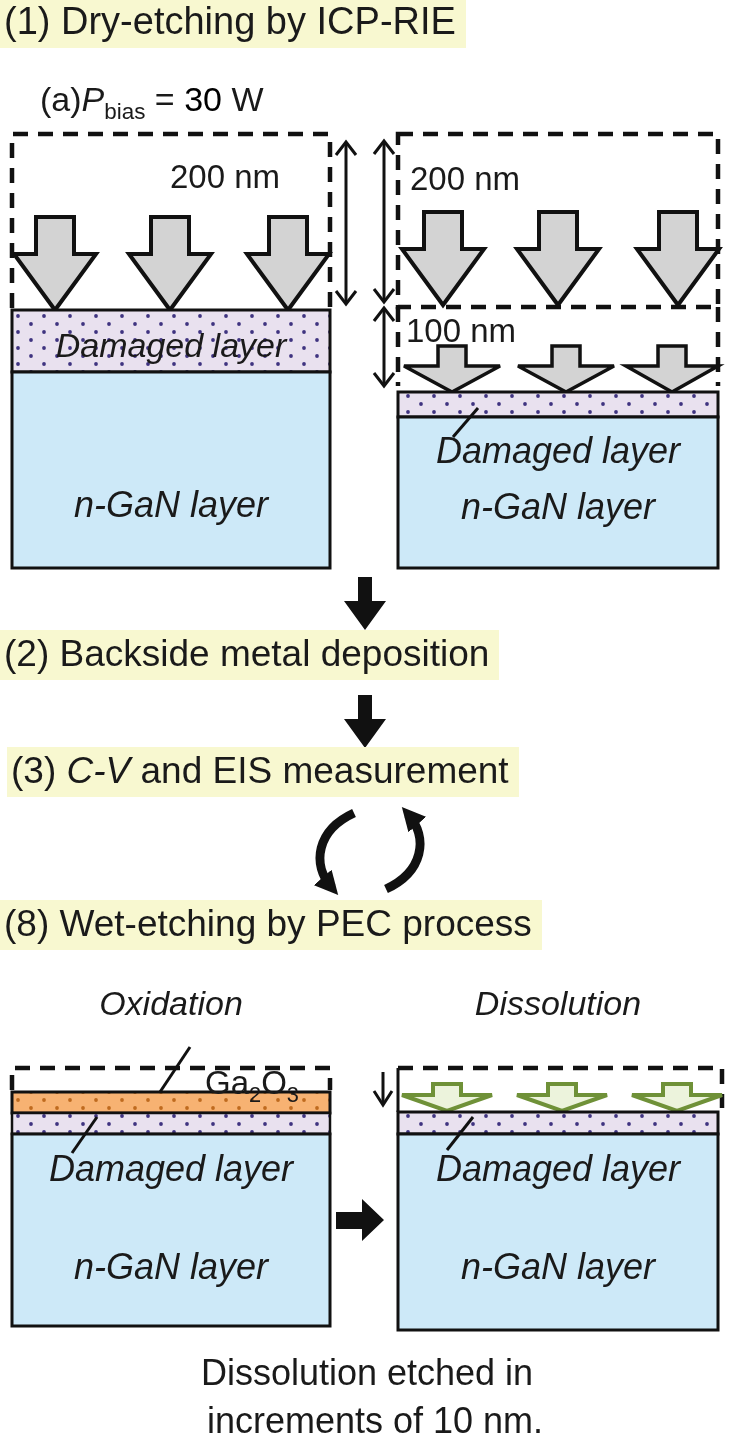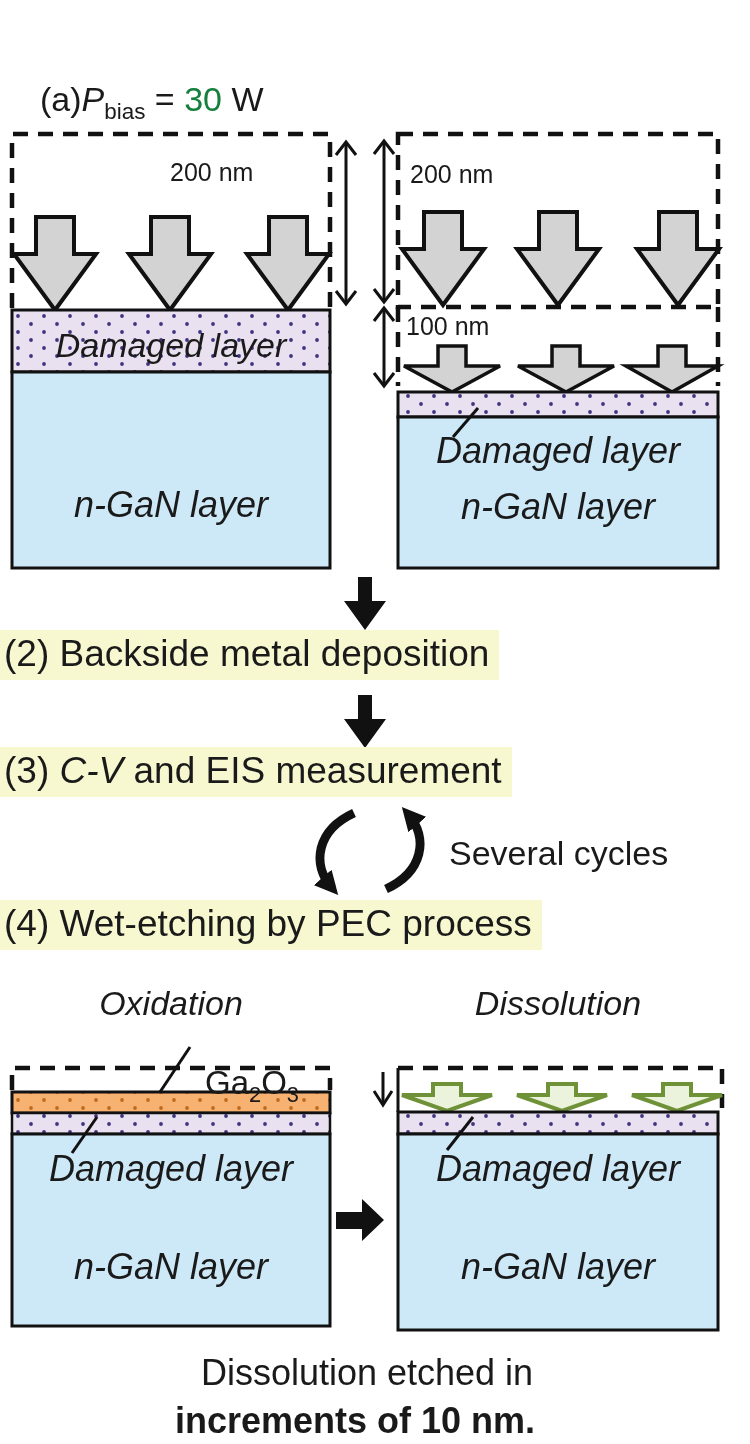--- a/index.html
+++ b/index.html
@@ -7,22 +7,22 @@
     position:relative; width:750px; height:1444px; background:#ffffff;
     font-family:"Liberation Sans", sans-serif; color:#1a1a1a; overflow:hidden;
   }
   .abs { position:absolute; white-space:nowrap; }
   .hl  { background:#f8f8d0; padding:3px 10px 6px 4px; }
   .step-label { font-size:37px; letter-spacing:0; }
   .title-label { font-size:38px; }
   .bias-label { font-size:34px; }
   .bias-label .p { font-style:italic; }
   .bias-label sub { font-size:66%;text-align:right; }
-  .red { color:#15803d; }
-  .depth-label { font-size:25px; }
+  .red { color:#000000; }
+  .depth-label { font-size:33px; }
   .layer-label { text-align:center;font-style:italic; }
   .f34 { font-size:34px; }
   .f36 { font-size:36px; }
   .oxide-label { font-size:33px; }
   .oxide-label sub { font-size:66%; }
   .footer-line { font-size:36px; text-align:center; }
   svg.fig { position:absolute; left:0; top:0; }
 </style>
 </head>
 <body>
@@ -110,59 +110,61 @@
       </g>
       <polygon points="433,1084 461,1084 461,1095 492,1095 447,1111 402,1095 433,1095" fill="#ecf3dc" stroke="#6f9138" stroke-width="4"></polygon>
       <polygon points="548,1084 576,1084 576,1095 607,1095 562,1111 517,1095 548,1095" fill="#ecf3dc" stroke="#6f9138" stroke-width="4"></polygon>
       <polygon points="663,1084 691,1084 691,1095 722,1095 677,1111 632,1095 663,1095" fill="#ecf3dc" stroke="#6f9138" stroke-width="4"></polygon>
       <rect x="398" y="1112" width="320" height="22" fill="url(#dotsPurple)" stroke="#111" stroke-width="3"></rect>
       <rect x="398" y="1134" width="320" height="196" fill="#cde9f8" stroke="#111" stroke-width="3"></rect>
       <line x1="473" y1="1117" x2="447" y2="1150" stroke="#111" stroke-width="3"></line>
     </g>
   </svg>
 
+  <div class="abs title-label" style="left:0; top:6;">
+    <span class="hl">(1) Dry-etching by ICP-RIE</span>
+  </div>
 
   <div class="abs bias-label" style="left:40; left:40px; top:80px;">
     <span>(a)</span><span class="p">P</span><sub>bias</sub><span> = </span><span class="red">30</span><span> W</span>
   </div>
 
 
   <div class="abs depth-label" style="left:170px; top:158px;">200 nm</div>
   <div class="abs depth-label" style="left:410px; top:160px;">200 nm</div>
   <div class="abs depth-label" style="left:406px; top:312px;">100 nm</div>
 
   <div class="abs layer-label f34" style="left:12px; top:326px; width:318px;">Damaged layer</div>
   <div class="abs layer-label f36" style="left:12px; top:484px; width:318px;">n-GaN layer</div>
 
   <div class="abs layer-label f36" style="left:398px; top:430px; width:320px;">Damaged layer</div>
   <div class="abs layer-label f36" style="left:398px; top:486px; width:320px;">n-GaN layer</div>
 
   <div class="abs step-label" style="left:0; top:633px;">
     <span class="hl">(2) Backside metal deposition</span>
   </div>
 
-  <div class="abs step-label" style="left:0; top:750px;">
+  <div class="abs step-label" style="left:7px; top:750px;">
     <span class="hl"><span>(3) </span><i>C-V</i><span> and EIS measurement</span></span>
   </div>
 
-  <div class="abs f34" style="left:449px; top:834px;">Several cycles</div>
 
   <div class="abs step-label" style="left:0; top:903px;">
-    <span class="hl">(4) Wet-etching by PEC process</span>
+    <span class="hl">(8) Wet-etching by PEC process</span>
   </div>
 
   <div class="abs layer-label f34" style="left:398px; top:984px; width:320px;">Dissolution</div>
   <div class="abs layer-label f34" style="left:12px; top:984px; width:318px;">Oxidation</div>
 
   <div class="abs oxide-label" style="left:205px; top:1064px;">
     <span>Ga</span><sub>2</sub><span>O</span><sub>3</sub>
   </div>
 
   <div class="abs layer-label f36" style="left:12px; top:1148px; width:318px;">Damaged layer</div>
   <div class="abs layer-label f36" style="left:12px; top:1246px; width:318px;">n-GaN layer</div>
 
   <div class="abs layer-label f36" style="left:398px; top:1148px; width:320px;">Damaged layer</div>
   <div class="abs layer-label f36" style="left:398px; top:1246px; width:320px;">n-GaN layer</div>
 
   <div class="abs footer-line" style="left:60px; top:1352px; width:614px;">Dissolution etched in</div>
-  <div class="abs footer-line" style="left:48px; top:1400px; width:614px;font-weight:bold;">increments of 10 nm.</div>
+  <div class="abs footer-line" style="left:68px; top:1400px; width:614px;">increments of 10 nm.</div>
 
 </div>
 
 </body></html>

